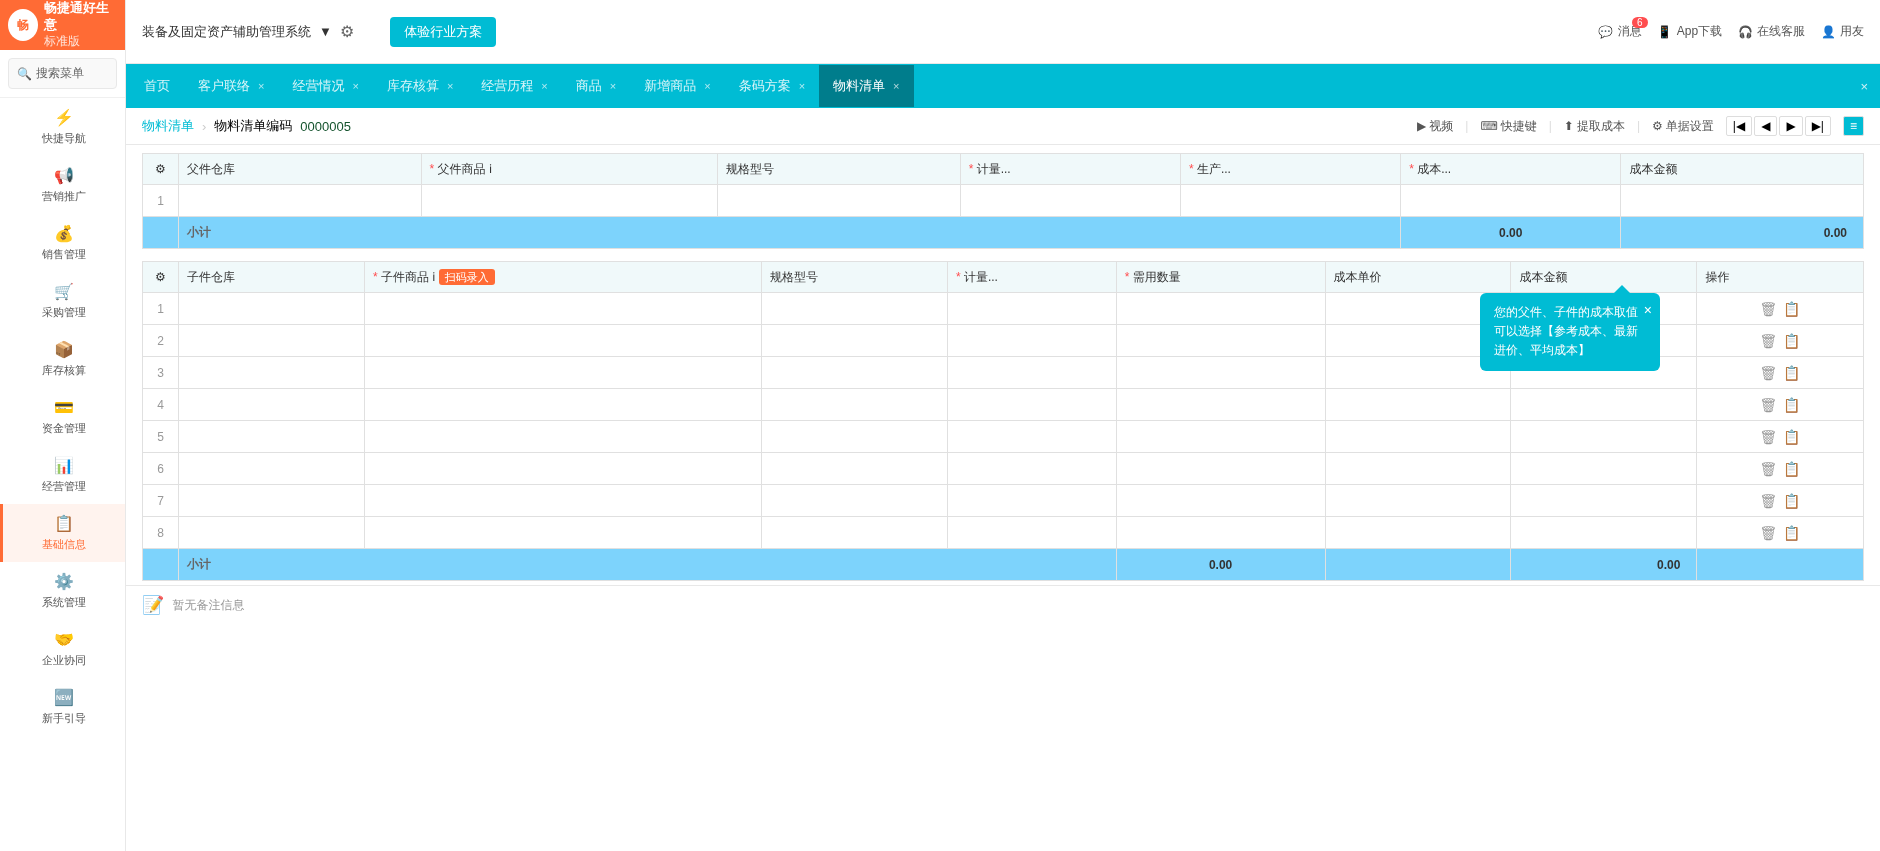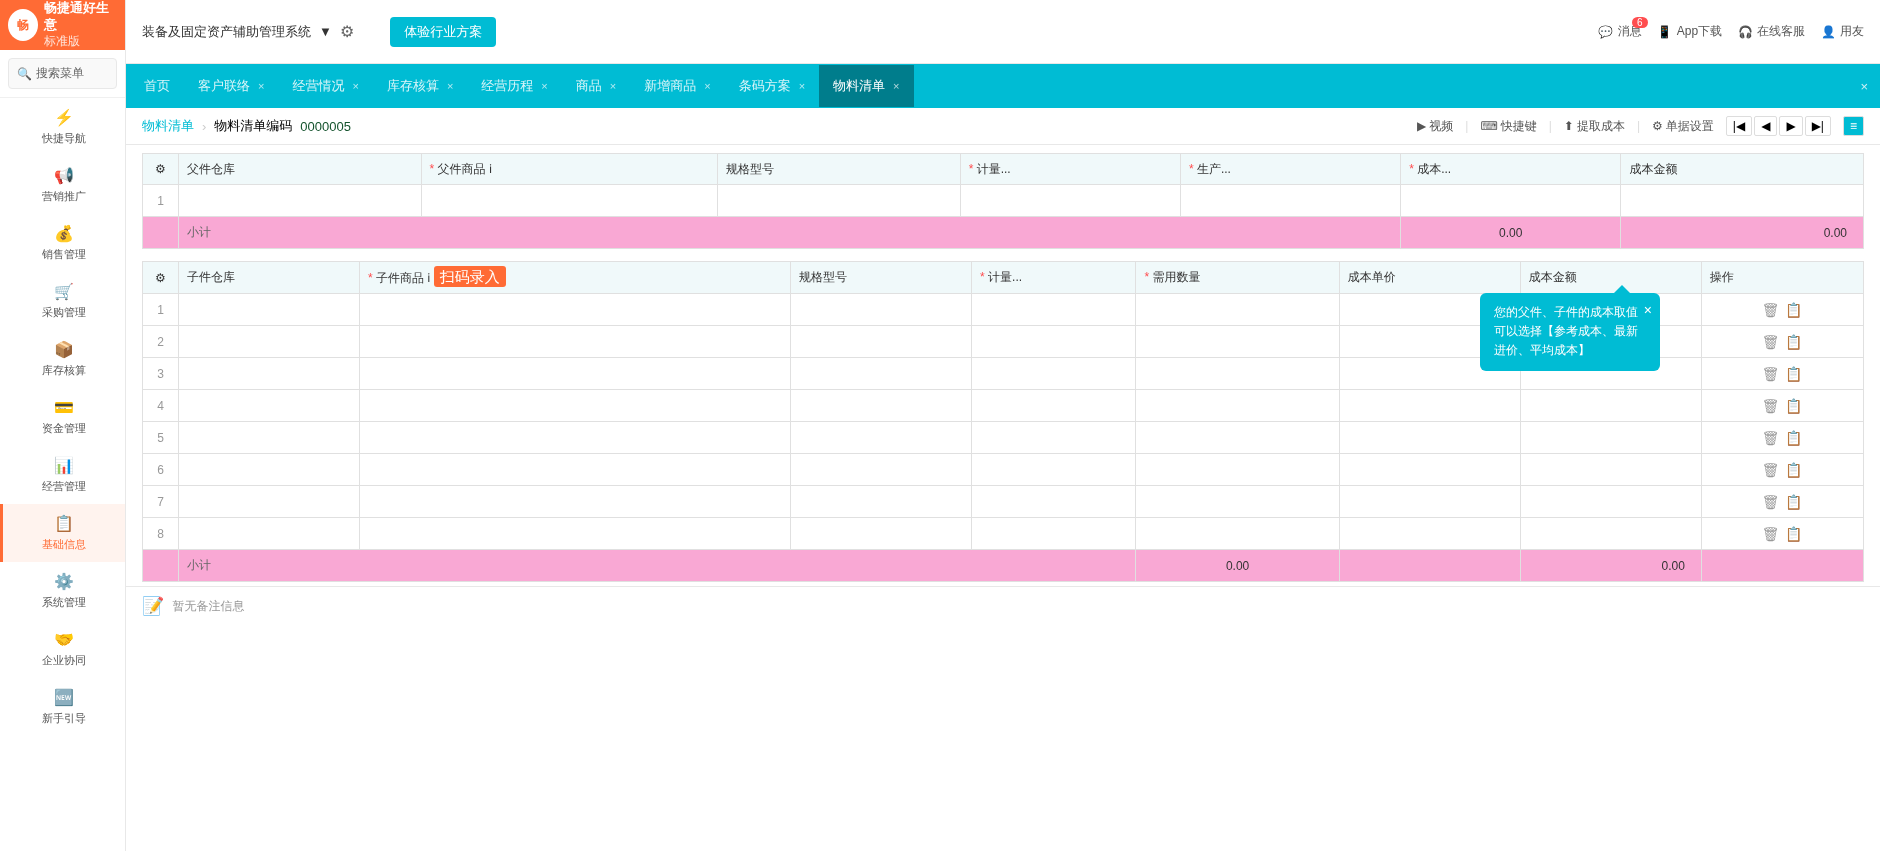--- a/index.html
+++ b/index.html
@@ -54,24 +54,24 @@
 
     
     .section { padding: 8px 16px 4px; }
     .section-title { font-size: 13px; font-weight: bold; color: #333; margin-bottom: 6px; }
 
     
     .table-wrap { overflow-x: auto; }
     table { width: 100%; border-collapse: collapse; font-size: 12px; }
     table th { background: #f0f9fa; border: 1px solid #e0e0e0; padding: 6px 8px; text-align: left; color: #333; white-space: nowrap; font-weight: normal; }
     table td { border: 1px solid #e0e0e0; padding: 4px 8px; height: 32px; color: #333; }
-    table tr.subtotal td { background: #f9a8d4; font-weight: normal; }
+    table tr.subtotal td { background: #7dd3fc; font-weight: bold; }
     table .row-num { color: #999; text-align: center; width: 30px; }
     .settings-col { width: 36px; text-align: center; }
-    .scan-badge { background: #ff6b35; color: #fff; padding: 2px 6px; border-radius: 3px; font-size: 15px; cursor: pointer; }
+    .scan-badge { background: #ff6b35; color: #fff; padding: 2px 6px; border-radius: 3px; font-size: 11px; cursor: pointer; }
     .action-icons { display: flex; gap: 6px; justify-content: center; }
     .action-icon { cursor: pointer; color: #999; font-size: 14px; }
 
     
     .tooltip-box { position: absolute; background: #00bcd4; color: #fff; padding: 10px 14px; border-radius: 6px; font-size: 12px; line-height: 1.6; max-width: 180px; z-index: 100; top: 148px; right: 220px; }
     .tooltip-box::after { content: ''; position: absolute; top: -8px; right: 30px; border: 8px solid transparent; border-bottom-color: #00bcd4; border-top: none; }
     .tooltip-close { position: absolute; top: 6px; right: 8px; cursor: pointer; font-size: 14px; }
 
     
     .bottom-note { padding: 8px 16px; border-top: 1px solid #e8e8e8; display: flex; align-items: center; gap: 8px; color: #999; font-size: 12px; background: #fff; }

